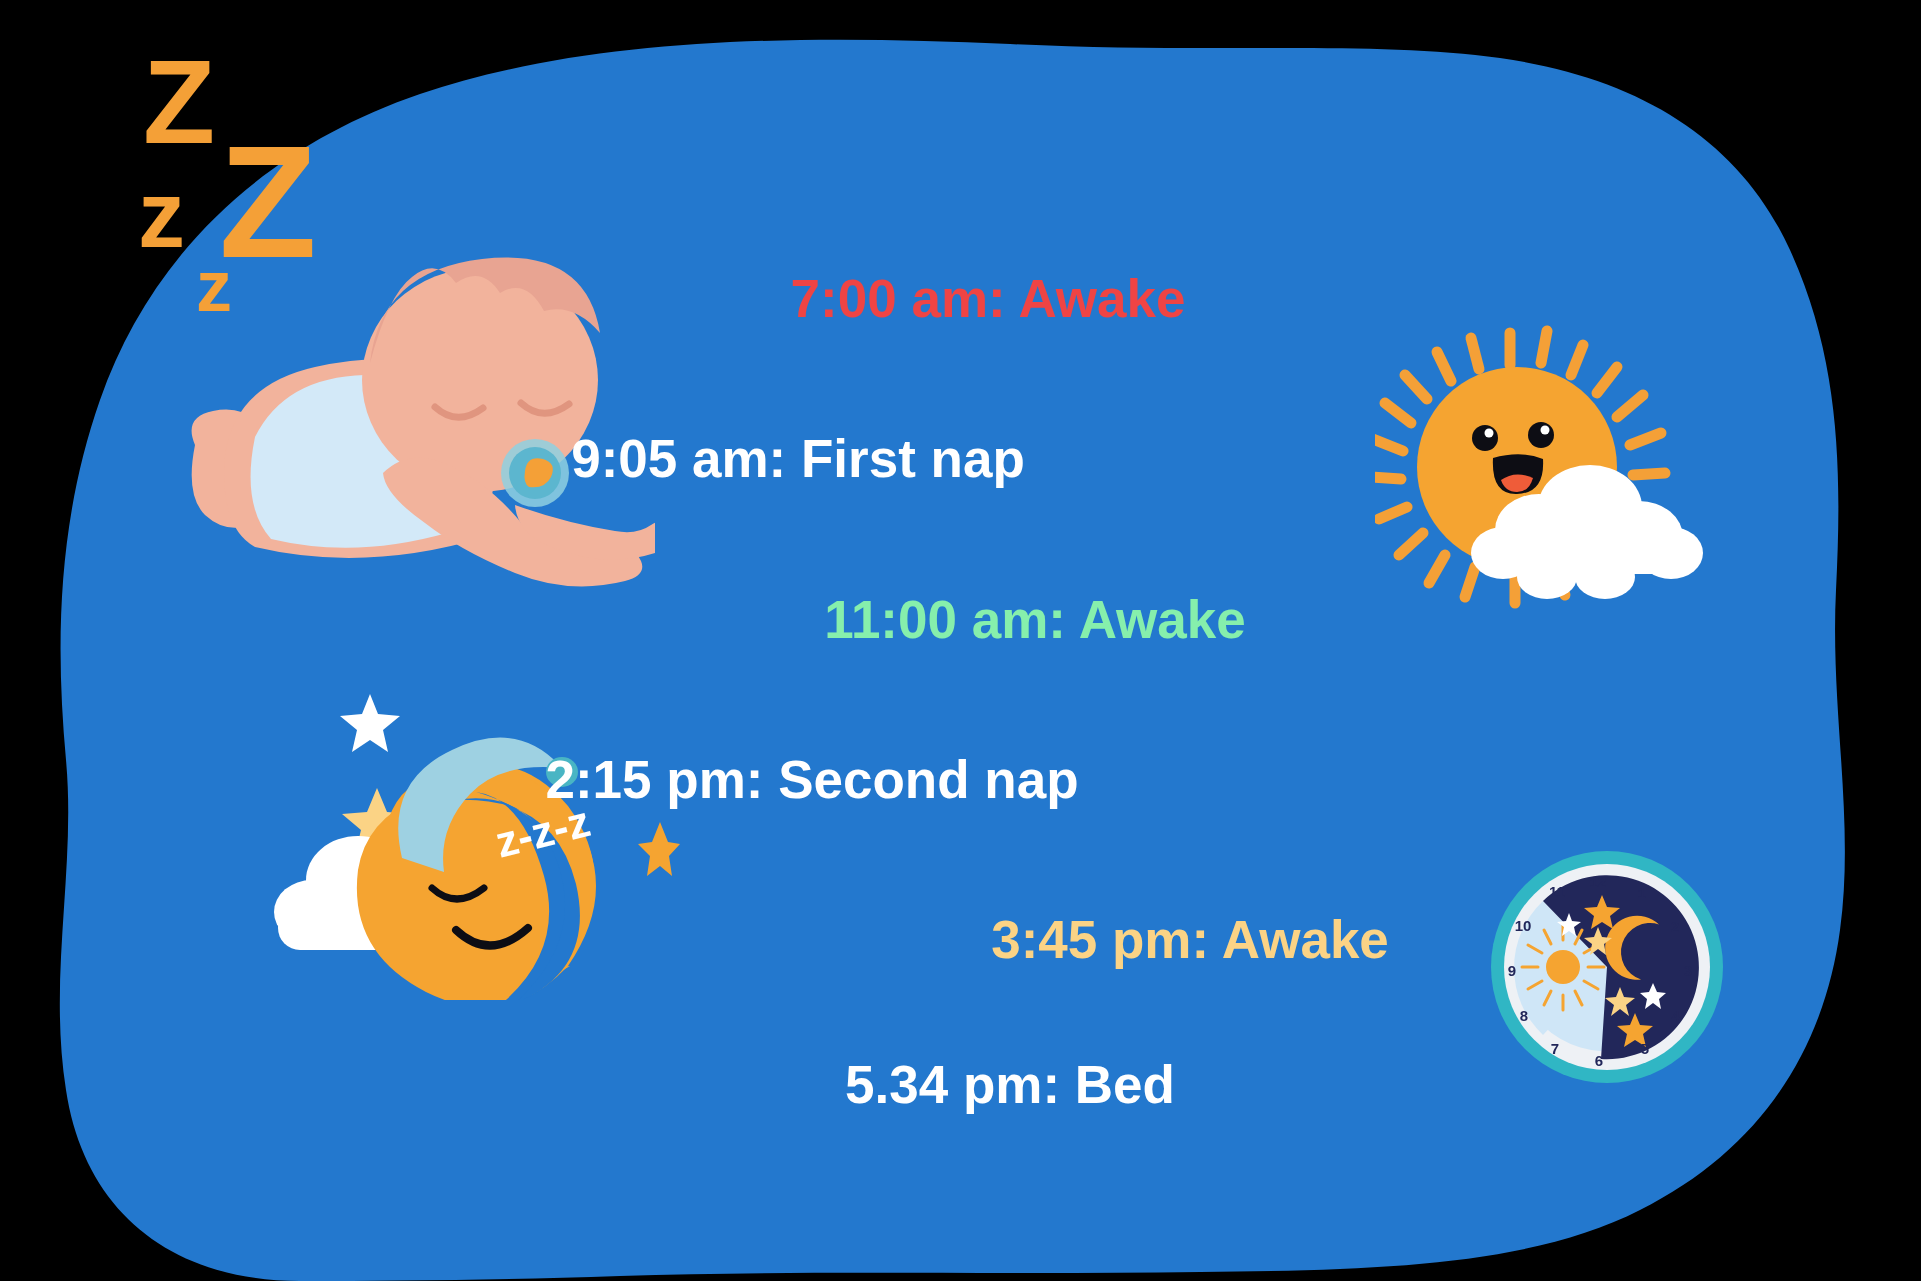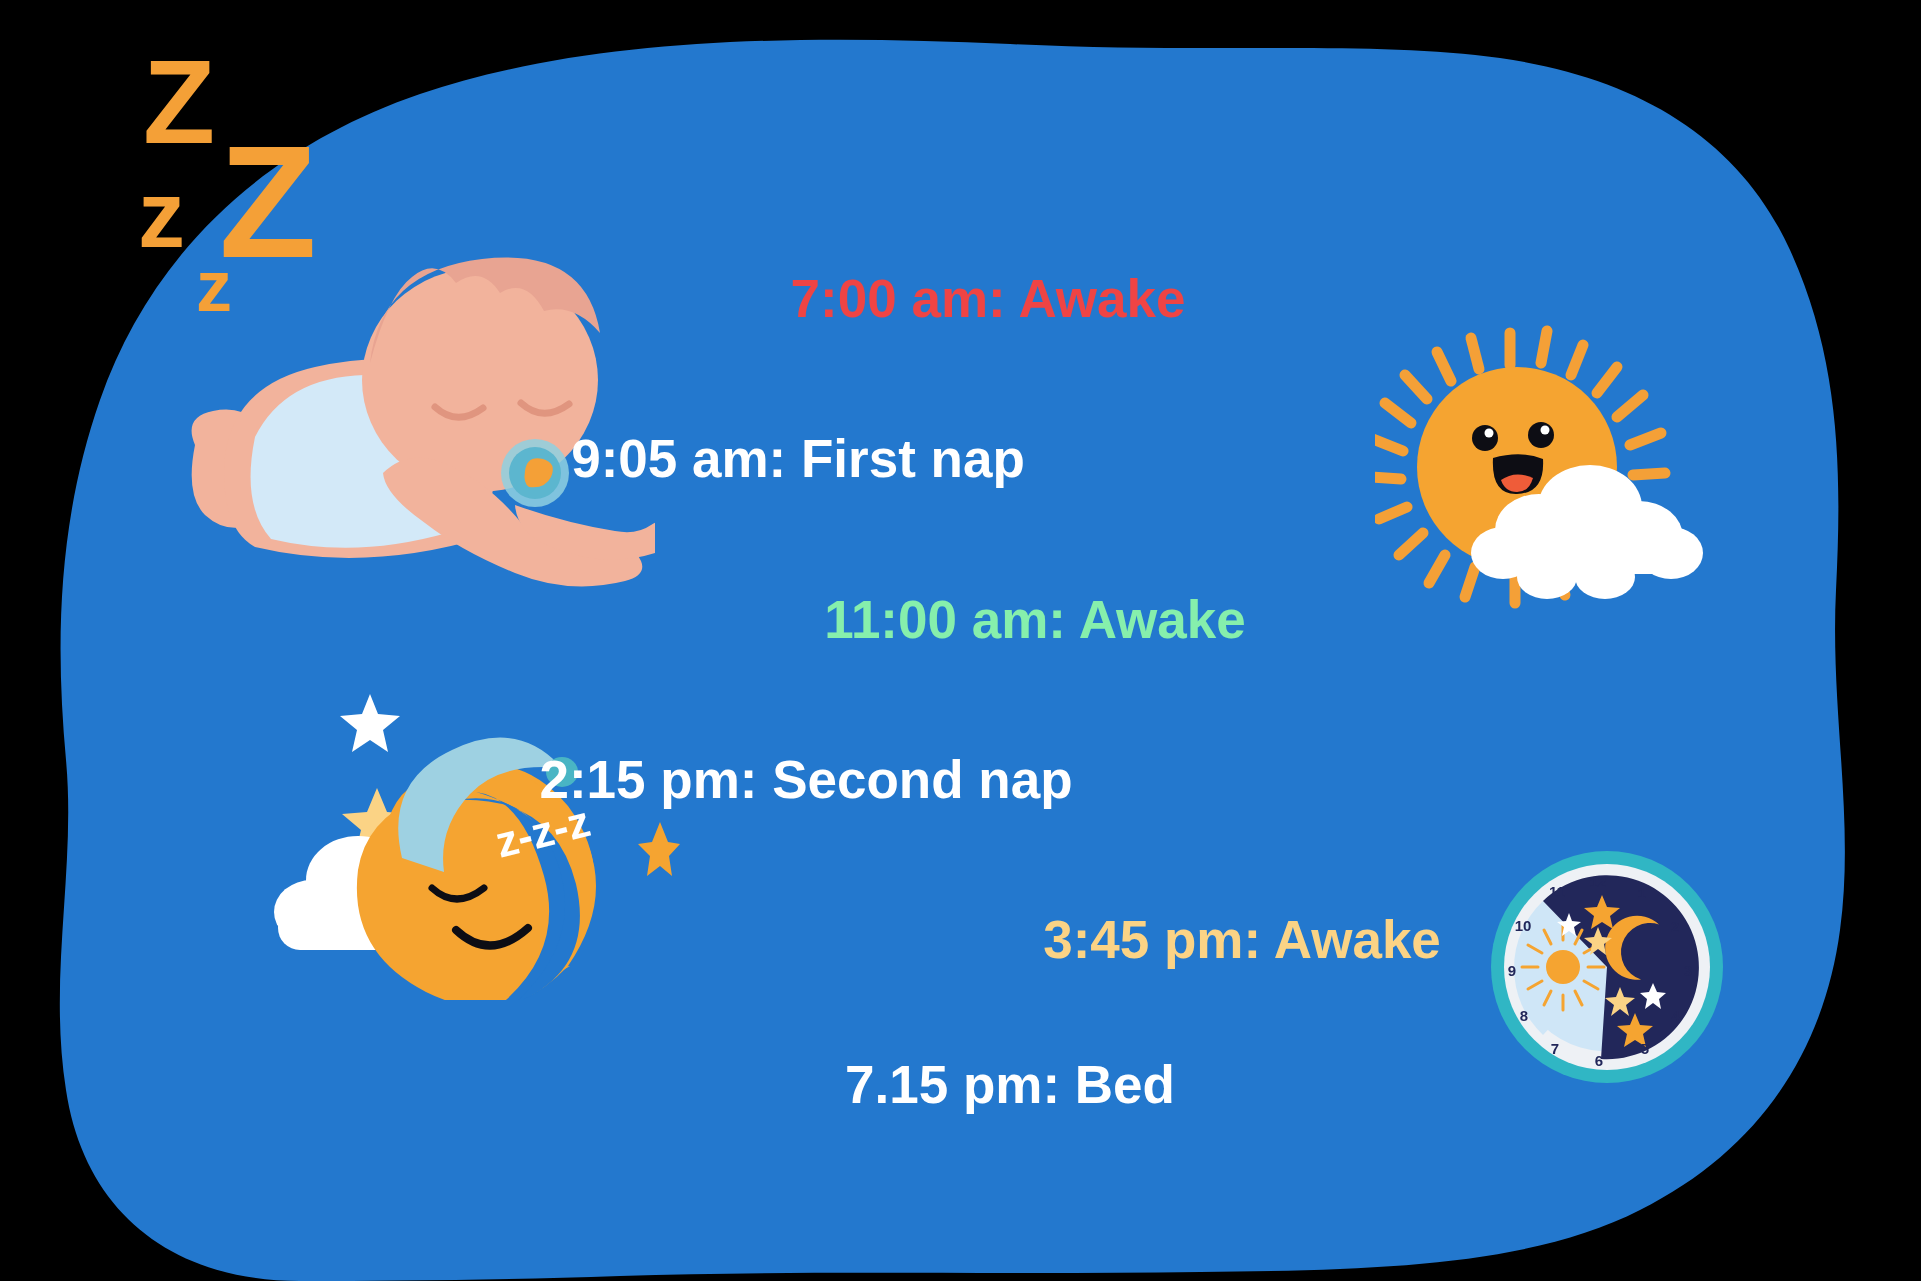--- a/index.html
+++ b/index.html
@@ -46,21 +46,21 @@
     white-space: nowrap;
     line-height: 1.0;
   }
   .sched-awake { color: #fbd385; }
   .sched-nap   { color: #ffffff; }
 
   .line-0 { left: 988px; top: 272px; transform: translateX(-50%); }
   .line-1 { left: 798px; top: 432px; transform: translateX(-50%); }
   .line-2 { left: 1035px; top: 593px; transform: translateX(-50%); }
   .line-3 { left: 806px; top: 753px; transform: translateX(-50%); }
-  .line-4 { left: 1242px; top: 913px; transform: translateX(-50%); text-align: center; }
+  .line-4 { left: 1190px; top: 913px; transform: translateX(-50%); text-align: center; }
   .line-5 { left: 1010px; top: 1058px; transform: translateX(-50%); }
 
   
   .zed {
     position: absolute;
     color: #f4a037;
     font-weight: bold;
     line-height: 1;
   }
   .zed-0 { left: 143px; top: 43px;  font-size: 118px; }
@@ -248,17 +248,17 @@
       <text x="27" y="131">9</text>
       <text x="38" y="86">10</text>
       <text x="72" y="52">11</text>
     </g>
   </svg>
 
 
   <div class="sched-line line-0 sched-awake" style="color: #ef4444;">7:00 am: Awake</div>
   <div class="sched-line line-1 sched-nap" style="color: rgb(255, 255, 255);">9:05 am: First nap</div>
   <div class="sched-line line-2 sched-awake" style="color: #86efac;">11:00 am: Awake</div>
-  <div class="sched-line line-3 sched-nap" style="color: rgb(255, 255, 255);">2:15 pm: Second nap</div>
+  <div class="sched-line line-3 sched-nap" style="color: rgb(255, 255, 255); margin-left: 6px;">2:15 pm: Second nap</div>
   <div class="sched-line line-4 sched-awake" style="color: rgb(251, 211, 133);">3:45 pm: Awake</div>
-  <div class="sched-line line-5 sched-nap" style="color: rgb(255, 255, 255);">7.15 pm: Bed</div>
+  <div class="sched-line line-5 sched-nap" style="color: rgb(255, 255, 255);">5.34 pm: Bed</div>
 
 </div>
 
 </body></html>

